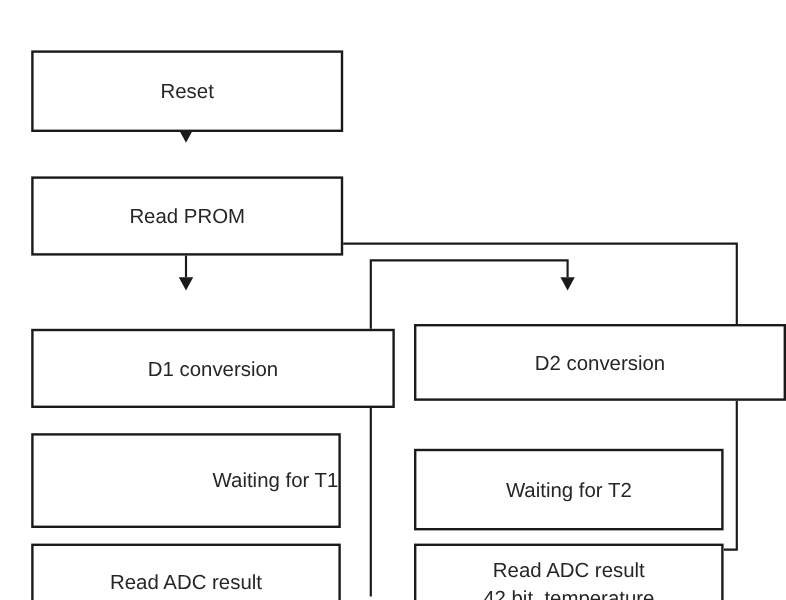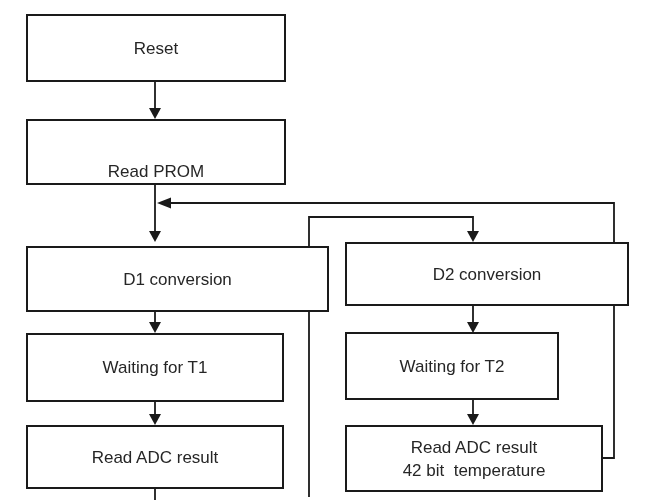--- a/index.html
+++ b/index.html
@@ -34,20 +34,21 @@
   .node {
     position: absolute;
     box-sizing: border-box;
     border: 2px solid var(--line, #1a1a1a);
     background: #ffffff;
     display: flex;
     flex-direction: column;
     align-items: center;
     justify-content: center;
     text-align: center;
+    margin-top: 28px;
   }
   .node .label {
     color: var(--text, #262626);
     font-size: 17px;
     line-height: 23px;
     white-space: pre-wrap;
   }
 </style>
 </head>
 <body>
@@ -98,41 +99,41 @@
     <g>
       <path class="edge" d="M603,458 H614 V203 H171"></path>
       <polygon class="arrowhead" points="171,197.5 171,208.5 157,203"></polygon>
     </g>
   </svg>
 
   <div class="node" style="left:26px; top:14px; width:260px; height:68px;">
     <span class="label">Reset</span>
   </div>
 
-  <div class="node" style="left:26px; top:119px; width:260px; height:66px;justify-content:flex-end;">
+  <div class="node" style="left:26px; top:119px; width:260px; height:66px;">
     <span class="label">Read PROM</span>
   </div>
 
   <div class="node" style="left:26px; top:246px; width:303px; height:66px;">
     <span class="label">D1 conversion</span>
   </div>
 
-  <div class="node" style="left:26px; top:333px; width:258px; height:69px;">
+  <div class="node" style="left:26px; top:333px; width:258px; height:79px;align-items:flex-end;">
     <span class="label">Waiting for T1</span>
   </div>
 
   <div class="node" style="left:26px; top:425px; width:258px; height:64px;">
     <span class="label">Read ADC result</span>
   </div>
 
-  <div class="node" style="left:345px; top:242px; width:284px; height:64px;">
+  <div class="node" style="left:345px; top:242px; width:310px; height:64px;">
     <span class="label">D2 conversion</span>
   </div>
 
-  <div class="node" style="left:345px; top:332px; width:214px; height:68px;">
+  <div class="node" style="left:345px; top:346px; width:258px; height:68px;">
     <span class="label">Waiting for T2</span>
   </div>
 
   <div class="node" style="left:345px; top:425px; width:258px; height:67px;">
     <span class="label">Read ADC result</span>
     <span class="label">42 bit  temperature</span>
   </div>
 
 </div>
 

